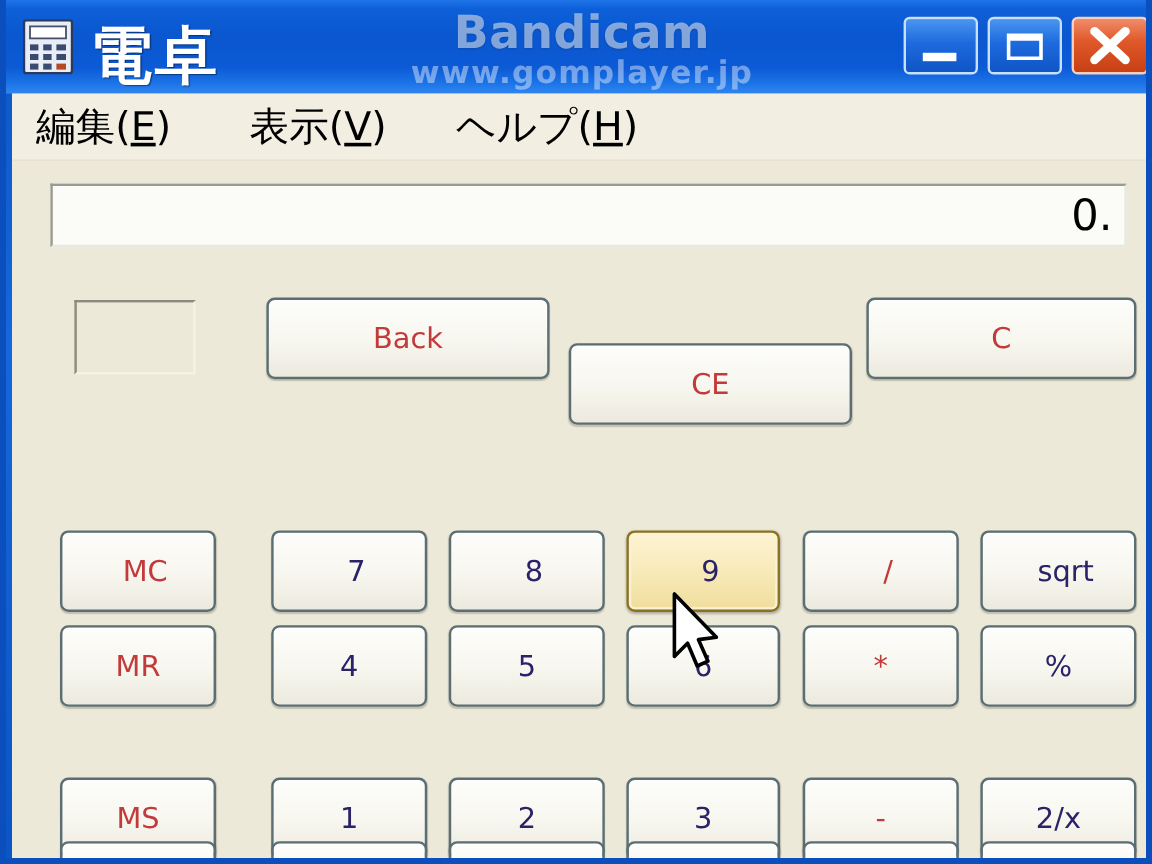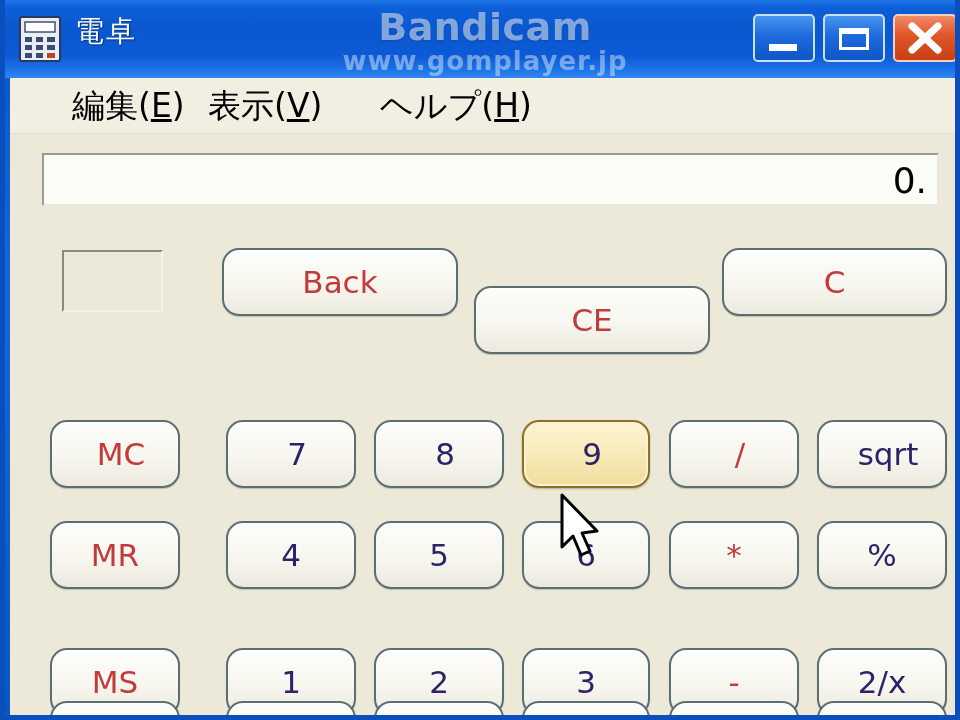--- a/index.html
+++ b/index.html
@@ -40,22 +40,22 @@
     overflow: hidden;
   }
   #title-icon {
     position: absolute;
     left: 14px; top: 16px;
     width: 42px; height: 46px;
   }
   #title-text {
     position: absolute;
     left: 70px; top: 12px;
-    font-size: 29px;
-    font-weight: normal;
+    font-size: 52px;
+    font-weight: bold;
     color: #ffffff;
     letter-spacing: 2px;
     text-shadow: 1px 1px 1px rgba(0,0,0,0.45);
     white-space: nowrap;
     font-family: "DejaVu Sans", sans-serif;
   }
 
   
   #watermark {
     position: absolute;
@@ -150,21 +150,21 @@
   .menu-item {
     position: absolute;
     top: 6px;
     font-size: 33px;
     color: #000000;
     white-space: nowrap;
     font-family: "DejaVu Sans", sans-serif;
     line-height: 44px;
   }
   .menu-item u { text-decoration: underline; }
-  #menu-edit    { left: 20px; margin-left: 42px; }
+  #menu-edit    { left: 20px; }
   #menu-view    { left: 198px; }
   #menu-help    { left: 370px; }
 
   
   #display-field {
     position: absolute;
     left: 32px; top: 75px;
     width: 897px;
     height: 53px;
     background: #fbfbf7;
@@ -196,23 +196,23 @@
     border-bottom-color: #f5f3e6;
     box-sizing: border-box;
   }
 
   
   .calc-btn {
     position: absolute;
     box-sizing: border-box;
     background: linear-gradient(to bottom, #fdfdfb 0%, #f7f6ef 55%, #eceade 100%);
     border: 2px solid #5b6e74;
-    border-radius: 17px;
+    border-radius: 7px;
     box-shadow: inset 0 1px 0 #ffffff, 0 1px 1px rgba(0,0,0,0.18);
-    font-size: 31px;
+    font-size: 24px;
     font-family: "DejaVu Sans", sans-serif;
     text-align: center;
     color: #2b2368;
     cursor: default;
     display: flex;
     align-items: center;
     justify-content: center;
     line-height: 1;
     user-select: none;
   }
@@ -231,21 +231,21 @@
   #btn-c    { left: 712px; top: 170px; width: 225px; height: 68px; }
 
   
   .kp { height: 68px; }
   .kp-c0 { left: 40px;  width: 130px; }
   .kp-c1 { left: 216px; width: 130px; }
   .kp-c2 { left: 364px; width: 130px; }
   .kp-c3 { left: 512px; width: 128px; }
   .kp-c4 { left: 659px; width: 130px; }
   .kp-c5 { left: 807px; width: 130px; text-align: right; }
-  .kp-r0 { top: 342px; padding-left: 12px; }
+  .kp-r0 { top: 364px; padding-left: 12px; }
   .kp-r1 { top: 443px; }
   .kp-r2 { top: 533px; margin-top: 37px; }
   .kp-r3 { top: 623px; }
 
   
   #mouse-cursor {
     position: absolute;
     left: 548px;
     top: 415px;
     width: 46px;

